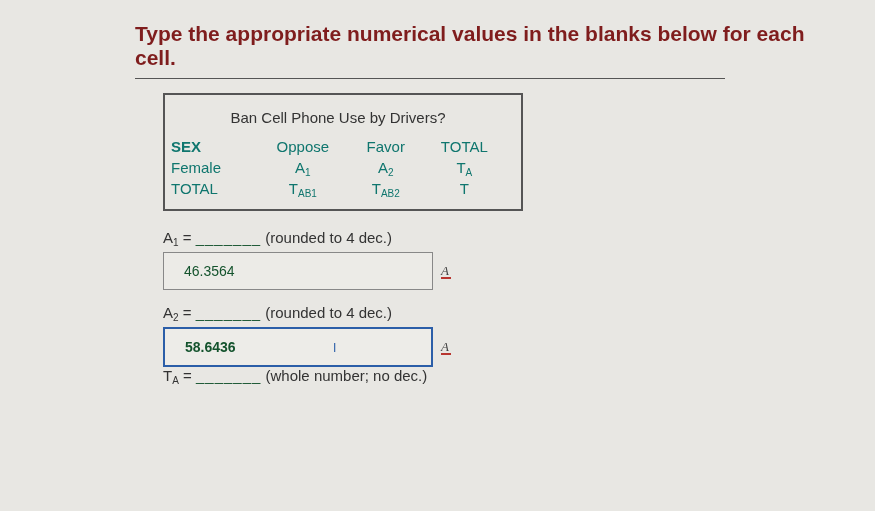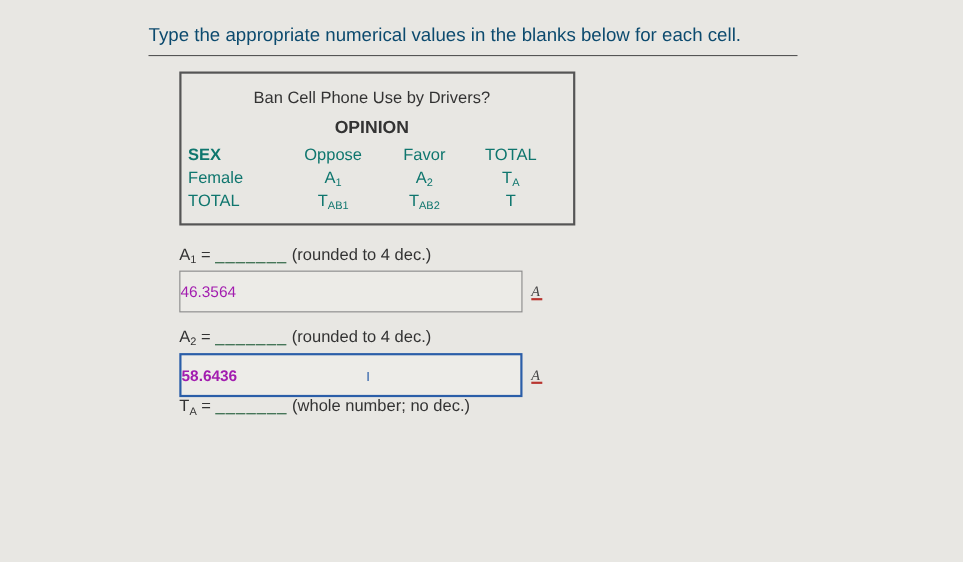--- a/index.html
+++ b/index.html
@@ -9,23 +9,23 @@
     background: #e8e7e3;
     font-family: Arial, Helvetica, sans-serif;
     width: 875px;
     height: 511px;
     overflow: hidden;
   }
   .page {
     padding: 22px 40px 0 135px;
   }
   .instruction {
-    color: #0c4a6e;
-    font-weight: normal;
-    font-size: 17px;
+    color: #7f1d1d;
+    font-weight: bold;
+    font-size: 21px;
     margin-bottom: 8px;
   }
   .hr {
     border: none;
     border-top: 1px solid #555;
     margin: 0 0 14px 0;
     width: 590px;
   }
   .table-box {
     border: 2px solid #555;
@@ -85,26 +85,26 @@
     letter-spacing: 1px;
     color: #14532d;
   }
   .input-row {
     margin: 6px 0 14px 28px;
     display: flex;
     align-items: center;
     gap: 8px;
   }
   .answer-input {
-    width: 312px;
-    padding: 10px 0;
+    width: 270px;
+    padding: 10px 20px;
     border: 1px solid #888;
     background: #ecebe7;
     font-size: 14px;
-    color: #a21caf;
+    color: #14532d;
   }
   .answer-input.active {
     border: 2px solid #2b5ea8;
     background: #edece8;
     font-weight: bold;
   }
   .spell-icon {
     font-size: 13px;
     color: #444;
     position: relative;
@@ -138,21 +138,20 @@
 </head>
 <body>
 
 <div class="page">
 
   <div class="instruction">Type the appropriate numerical values in the blanks below for each cell.</div>
   <hr class="hr">
 
   <div class="table-box">
     <div class="table-title">Ban Cell Phone Use by Drivers?</div>
-    <div class="opinion-head">OPINION</div>
     <table>
       <tbody>
           <tr>
         <td class="left" style="font-weight:bold">SEX</td>
         <td>Oppose</td>
         <td>Favor</td>
         <td>TOTAL</td>
       </tr>
       <tr>
         <td class="left">Female</td>

